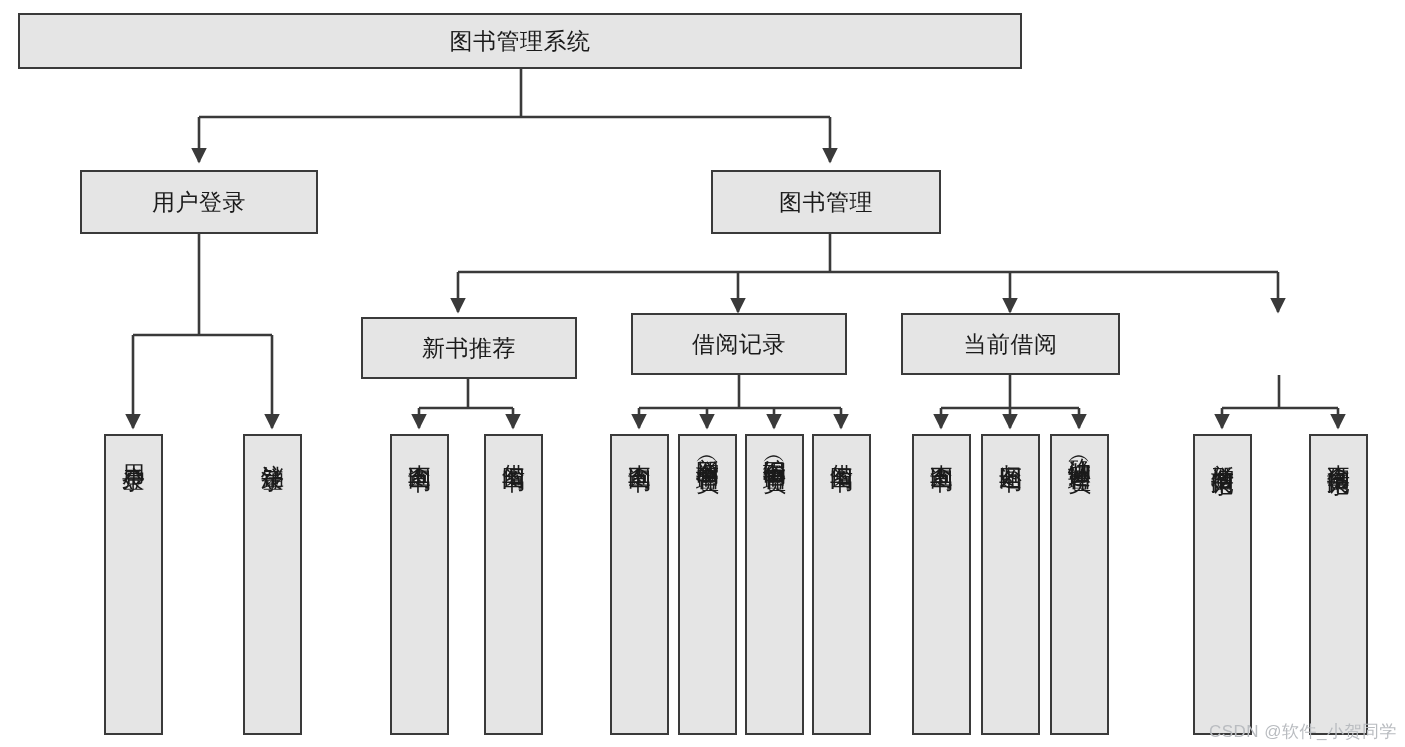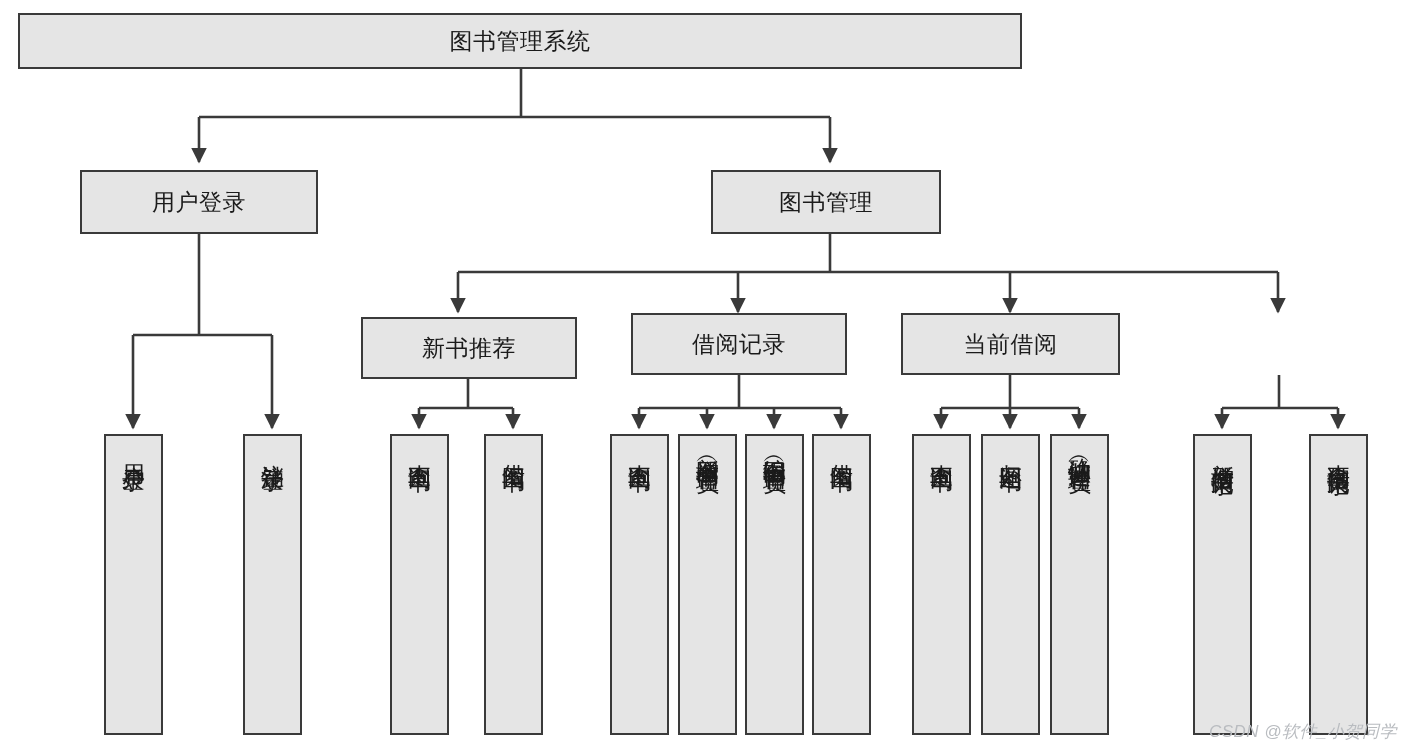--- a/index.html
+++ b/index.html
@@ -59,21 +59,20 @@
   }
   .watermark {
     position: absolute;
     right: 8px;
     bottom: 4px;
     font-size: 17px;
     color: #b9bcc0;
     letter-spacing: 0.5px;
     z-index: 5;
     white-space: nowrap;
-    font-style: italic;
   }
 </style>
 </head>
 <body>
 
 <div id="canvas">
 
   <svg id="svg-layer" viewBox="0 0 1405 747" xmlns="http://www.w3.org/2000/svg">
     <defs>
       <marker id="arrow" viewBox="0 0 10 10" refX="9" refY="5" markerWidth="6" markerHeight="6" orient="auto-start-reverse">

